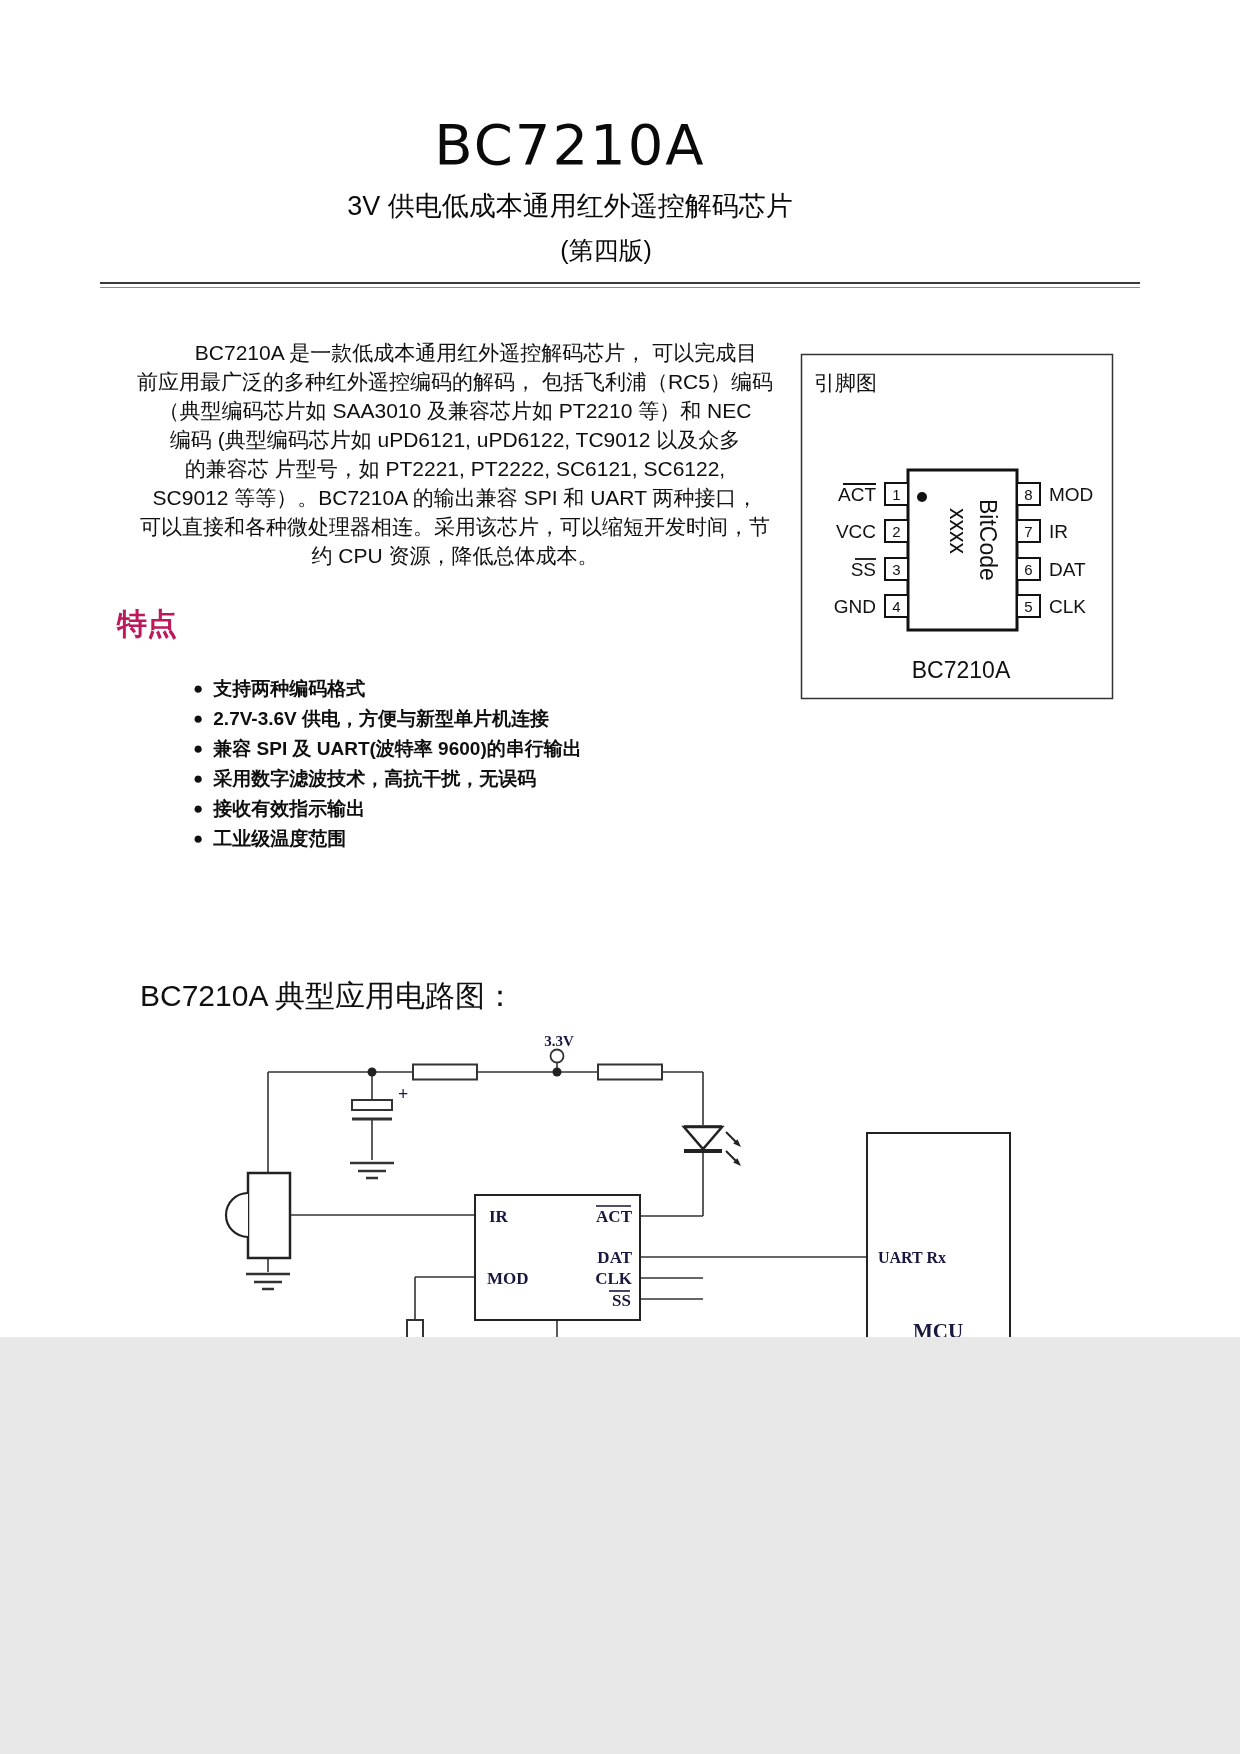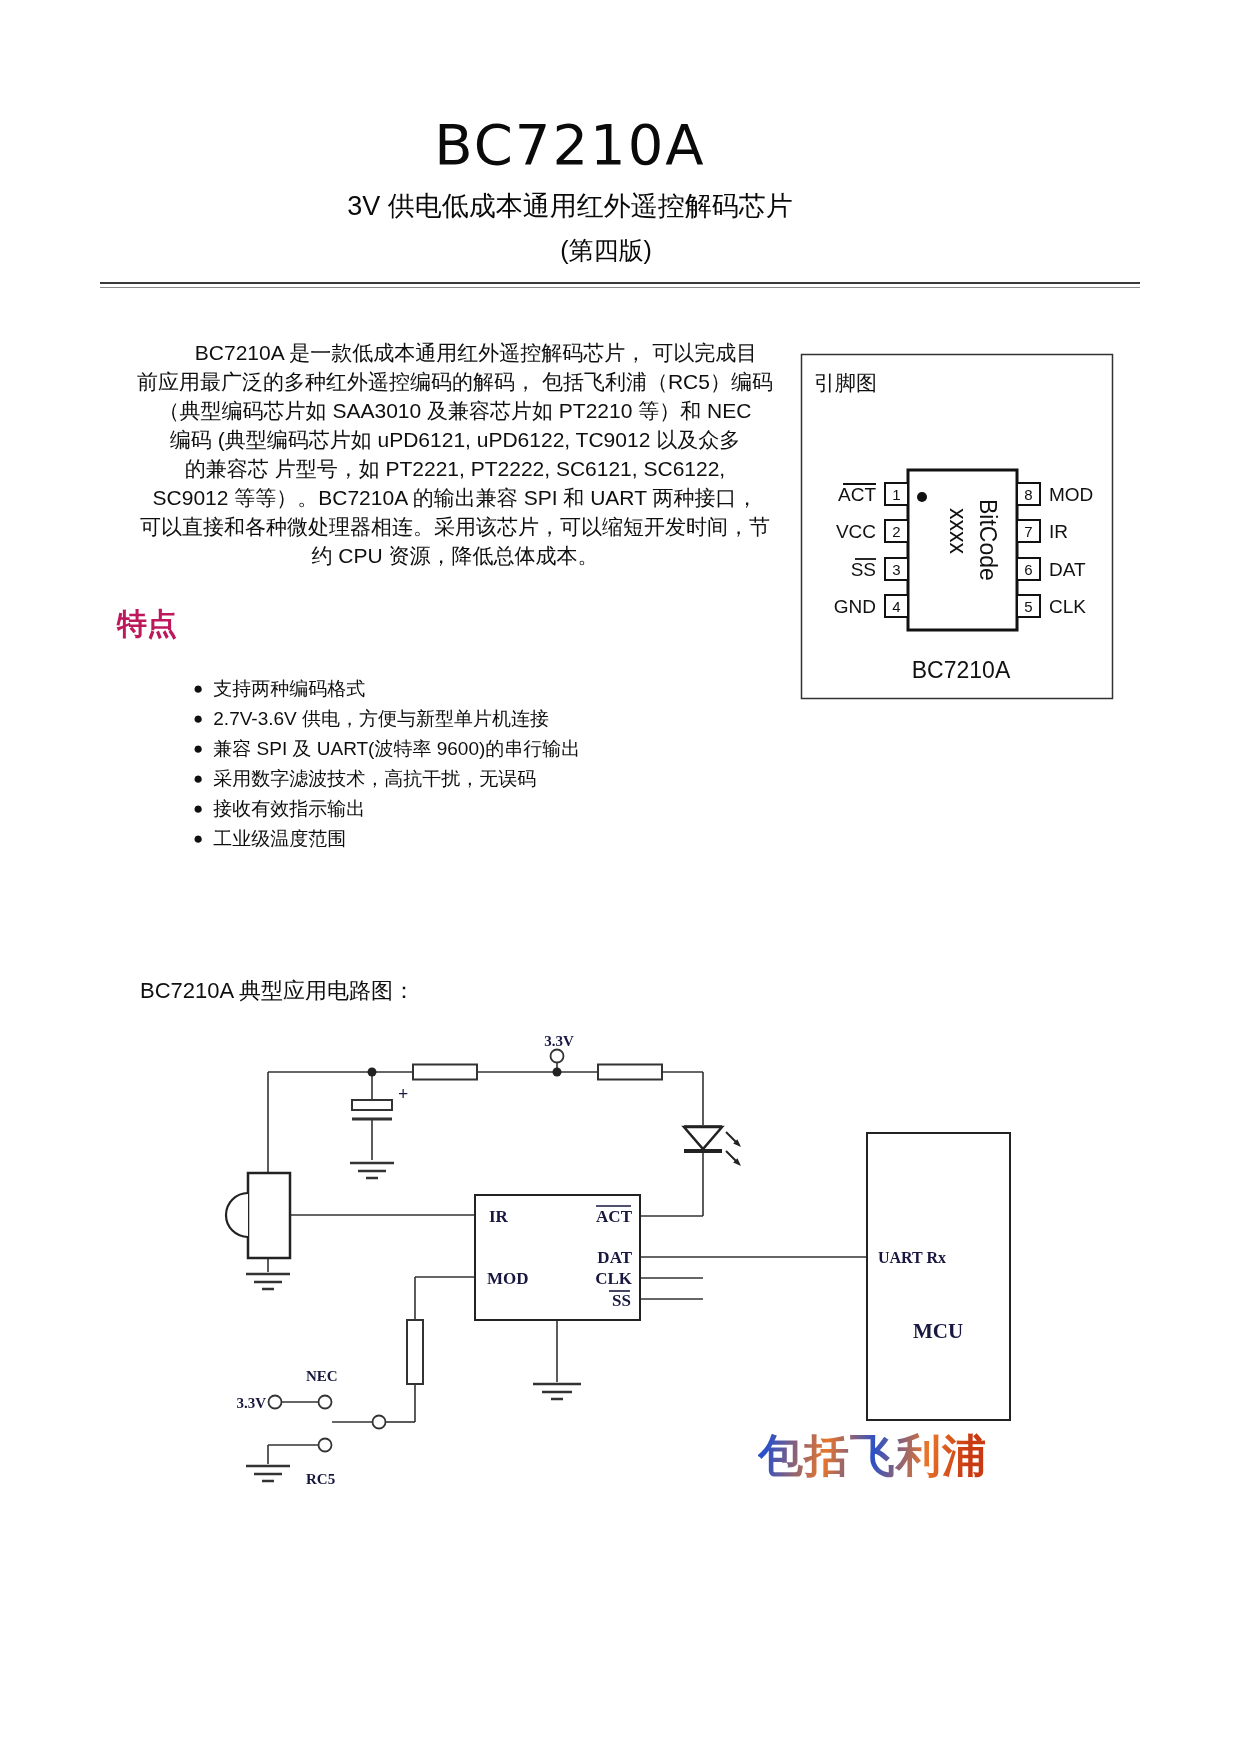--- a/index.html
+++ b/index.html
@@ -1,35 +1,35 @@
 <!DOCTYPE html>
 <html><head>
 <meta charset="utf-8">
 <style>
   html,body{margin:0;padding:0;background:#e8e8e8;}
   .page{
-    position:relative;width:1240px;height:1754px;margin:0 auto;
+    position:relative;width:1240px;height:1337px;margin:0 auto;
     background:#ffffff;overflow:hidden;
     font-family:"Liberation Sans","DejaVu Sans",sans-serif;color:#111;
   }
   .abs{position:absolute;}
   .title{top:112px;left:0;width:1140px;text-align:center;
     font-family:"DejaVu Sans","Liberation Sans",sans-serif;
     font-size:56px;letter-spacing:2px;color:#0a0a0a;}
   .subtitle{top:188px;left:0;width:1140px;text-align:center;font-size:27px;color:#0a0a0a;}
   .edition{top:234px;left:0;width:1140px;text-align:center;font-size:25px;color:#0a0a0a;padding-left:36px;}
   .rule{top:282px;left:100px;width:1040px;height:3px;
     border-top:2px solid #3a3a3a;border-bottom:1px solid #8a8a8a;}
   .intro{top:338px;left:112px;width:686px;font-size:21px;line-height:29px;
     white-space:pre-wrap;color:#0f0f0f;text-align:center;}
   .features-head{top:604px;left:117px;font-size:30px;font-weight:bold;color:#be185d;}
-  .features{top:674px;left:193px;list-style:none;margin:0;padding:0;}
+  .features{top:674px;left:193px;list-style:none;margin:0;padding:0;font-weight:bold;}
   .features li{font-size:19px;line-height:30px;color:#0f0f0f;white-space:nowrap;}
   .features .blt{font-size:17px;margin-right:10px;vertical-align:1px;}
-  .caption{top:976px;left:140px;font-size:22px;color:#0f0f0f;}
+  .caption{top:976px;left:140px;font-size:30px;color:#0f0f0f;}
   svg text{font-family:"Liberation Sans","DejaVu Sans",sans-serif;}
   svg .sch{font-family:"Liberation Serif","DejaVu Serif",serif;font-weight:bold;fill:#17173f;}
   .logo{top:1426px;left:758px;font-size:45px;font-weight:bold;letter-spacing:1px;
     background:linear-gradient(100deg,#2b50c8 5%,#e8762a 30%,#2b50c8 50%,#e8762a 72%,#c93a12 90%);
     -webkit-background-clip:text;background-clip:text;color:transparent;}
 </style>
 </head>
 <body>
 
 <div class="page">

